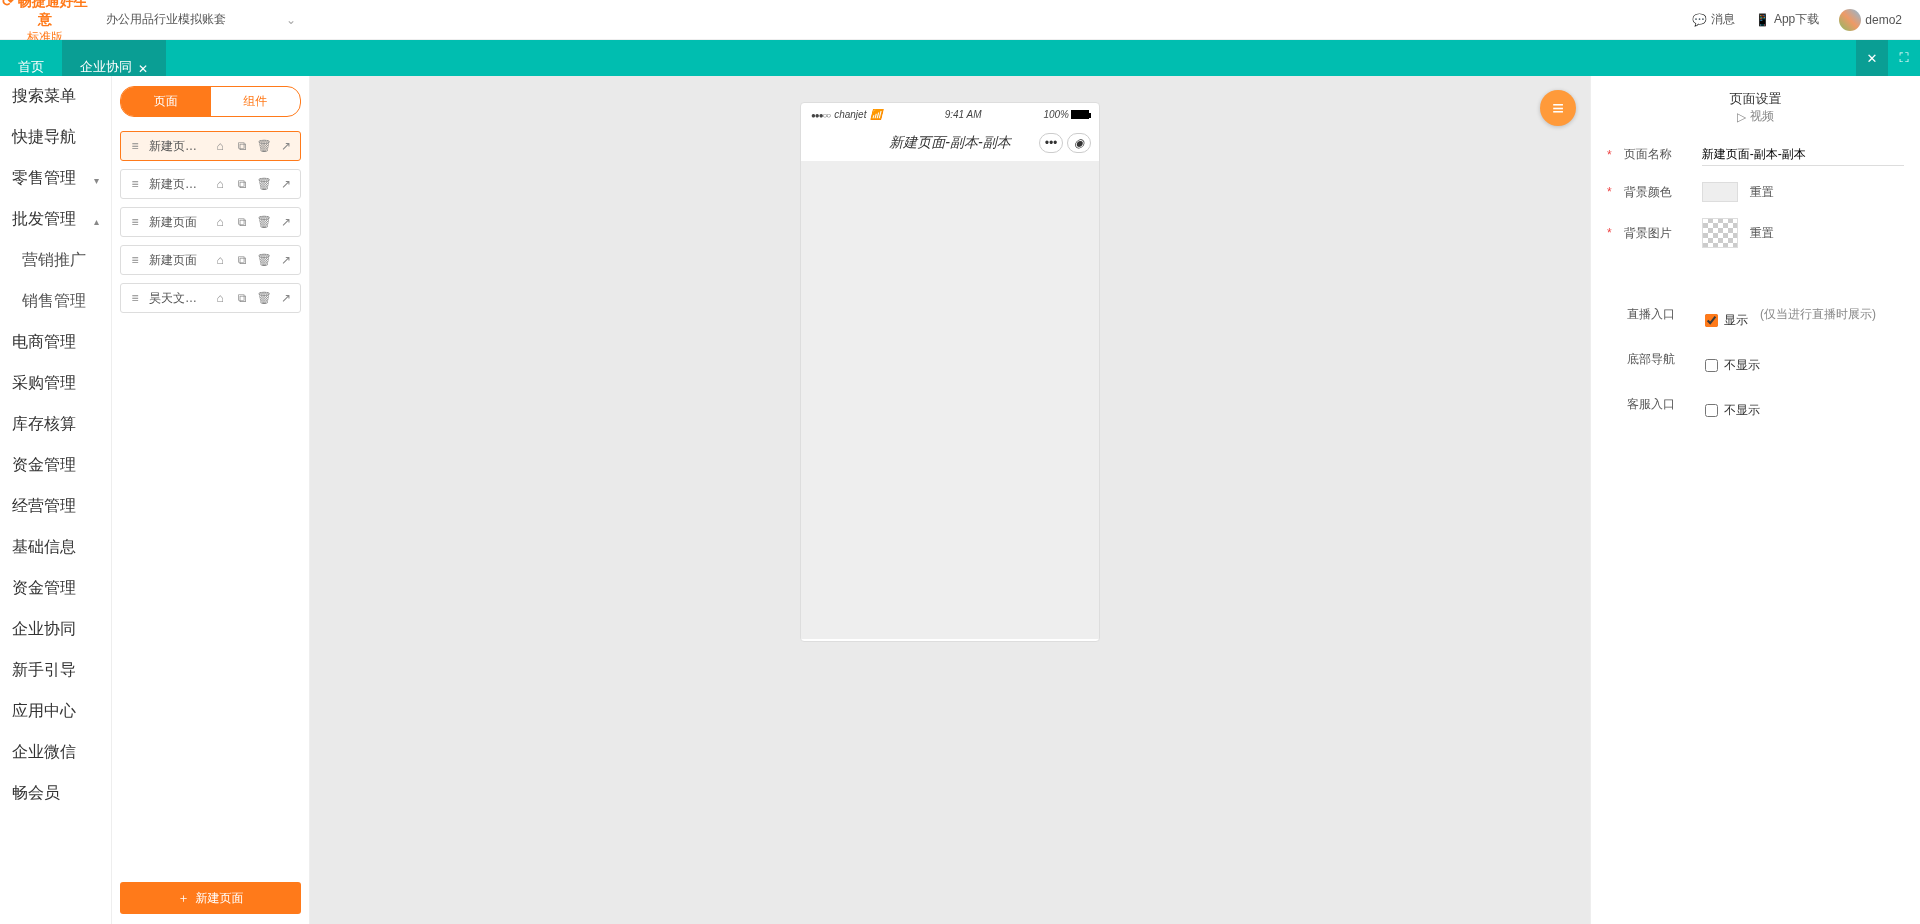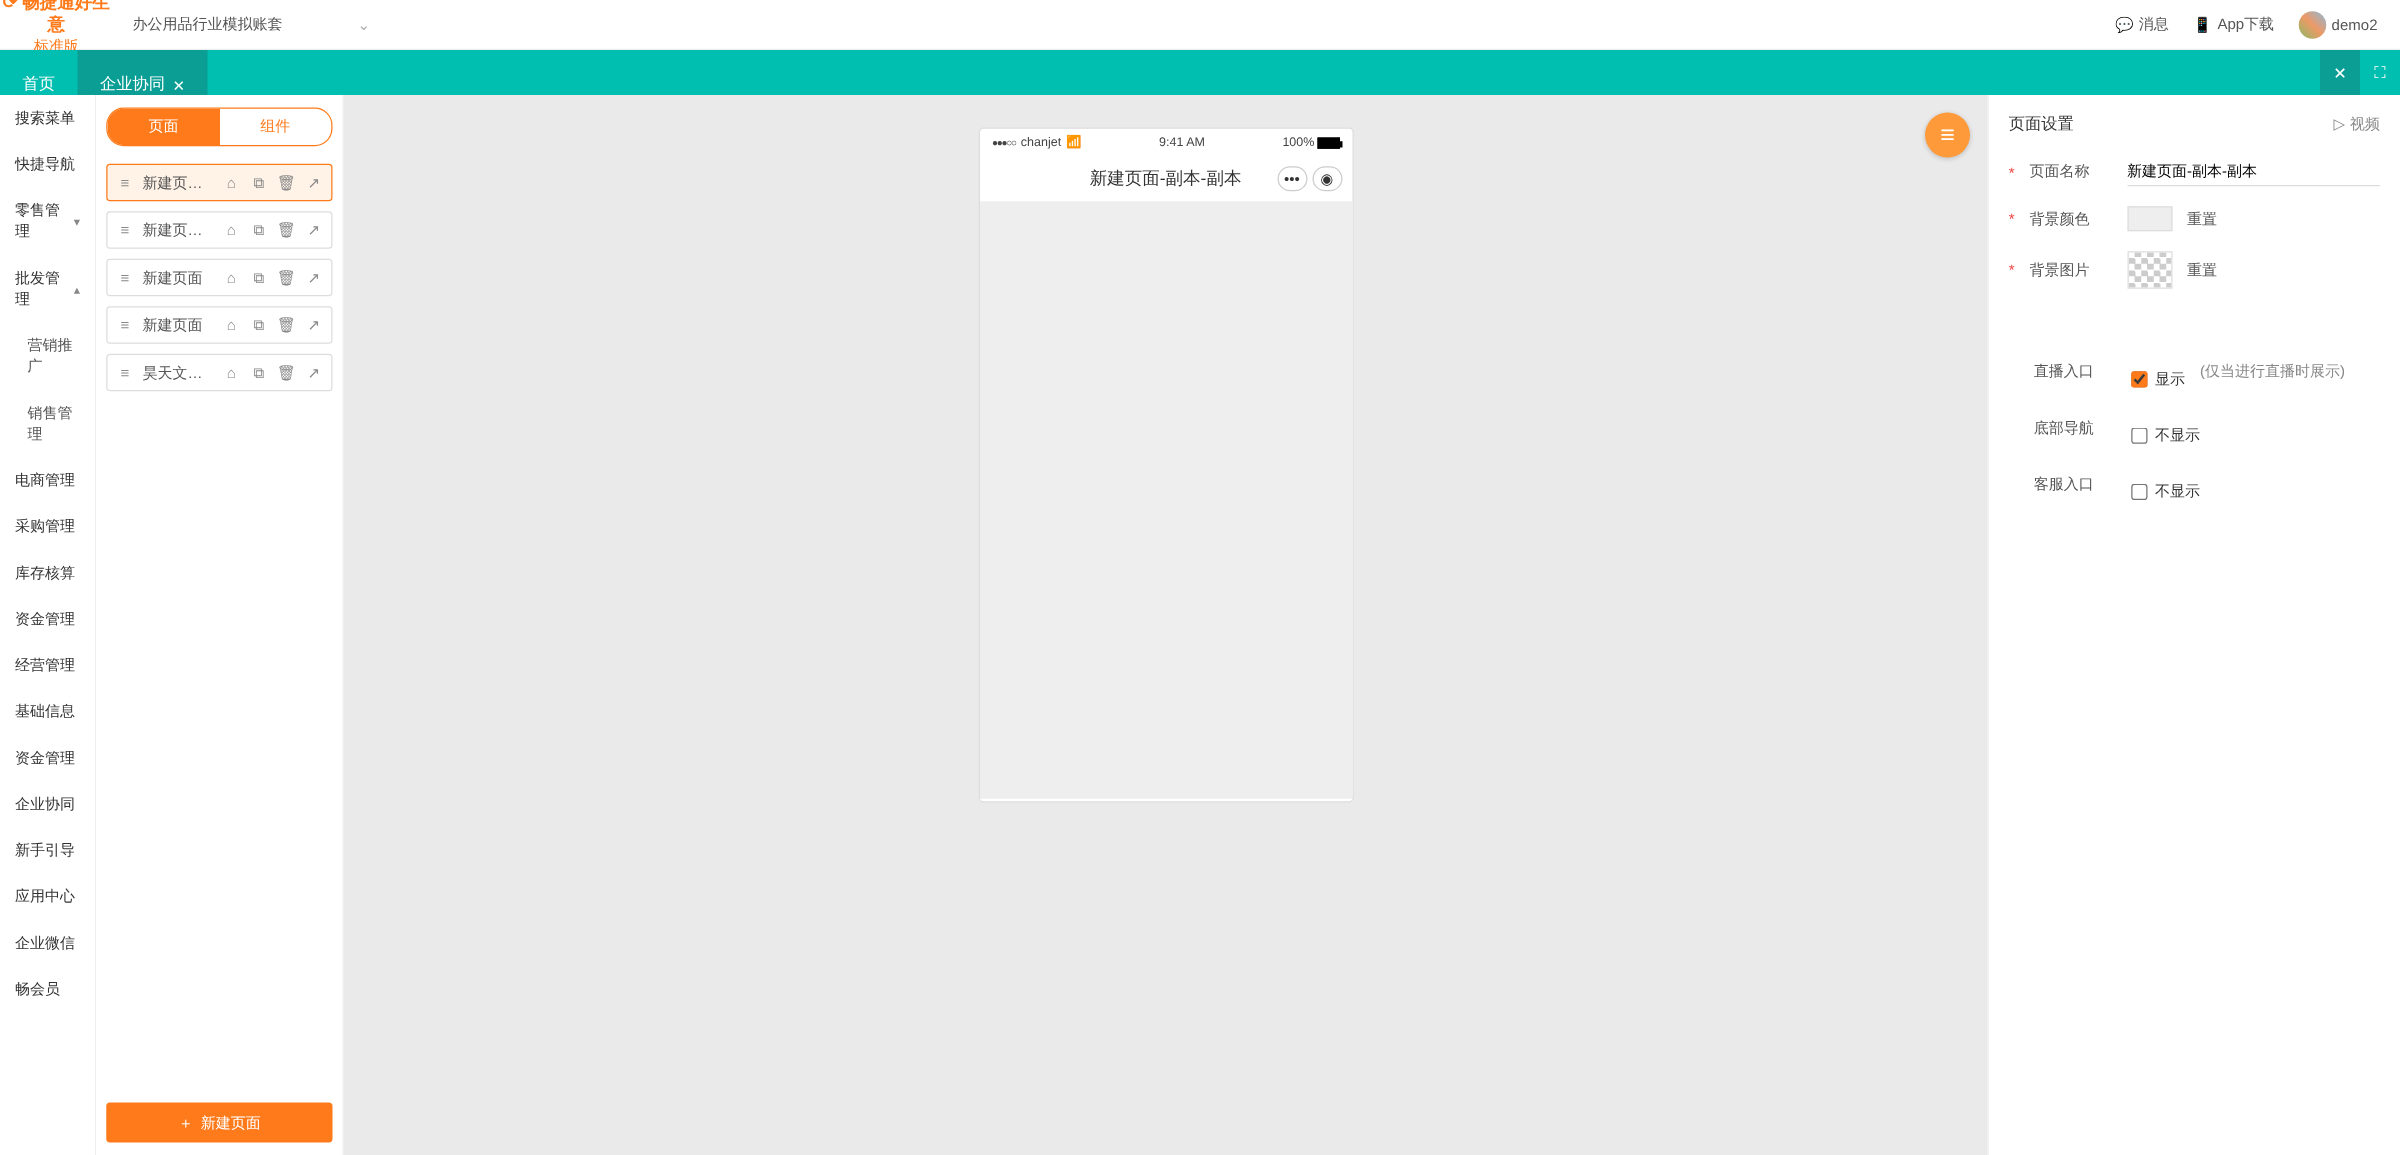--- a/index.html
+++ b/index.html
@@ -14,52 +14,52 @@
   .top-actions span { display:flex; align-items:center; gap:4px; cursor:pointer; }
   .avatar { width:22px; height:22px; border-radius:50%; background:linear-gradient(45deg,#8b6,#e96,#8bd); }
   .tabs-bar { height:36px; background:#00beb0; color:#fff; display:flex; align-items:center; position:relative; }
   .tab { padding:0 18px; height:100%; display:flex; align-items:flex-end; gap:6px; font-size:13px; cursor:pointer; }
   .tab.active { background:#0a9e94; }
   .tab .close-x { font-size:12px; }
   .tabs-bar .right-icons { position:absolute; right:0; display:flex; }
   .tabs-bar .rb { width:32px; height:36px; display:flex; align-items:center; justify-content:center; color:#fff; cursor:pointer; }
   .tabs-bar .rb.dark { background:#0a9e94; }
   .layout { display:flex; height:calc(100vh - 76px); }
-  .sidebar { width:77px; background:#fff; border-right:1px solid #eee; font-size:12px; overflow:auto; }
+  .sidebar { width:112px; background:#fff; border-right:1px solid #eee; font-size:16px; overflow:auto; }
   .sb-item { padding:10px 12px; color:#333; cursor:pointer; display:flex; justify-content:space-between; align-items:center; }
   .sb-item.sub { padding-left:22px; color:#555; }
   .sb-item.expanded .caret::after { content:"▴"; font-size:10px; color:#888; }
   .sb-item .caret::after { content:"▾"; font-size:10px; color:#888; }
   .content { flex:1; display:flex; background:#fff; position:relative; }
   .left-panel { width:198px; border-right:1px solid #eee; display:flex; flex-direction:column; padding:10px 8px; }
   .seg { display:flex; border:1px solid #ff7a1a; border-radius:14px; overflow:hidden; font-size:12px; }
   .seg div { flex:1; text-align:center; padding:6px 0; cursor:pointer; }
   .seg .on { background:#ff7a1a; color:#fff; }
   .seg .off { color:#ff7a1a; }
   .page-list { margin-top:14px; display:flex; flex-direction:column; gap:8px; }
   .page-row { border:1px solid #ddd; border-radius:3px; height:30px; display:flex; align-items:center; padding:0 6px; gap:6px; font-size:12px; color:#555; cursor:pointer; }
   .page-row.selected { border-color:#ff7a1a; background:#fff3e8; }
   .page-row .name { flex:1; white-space:nowrap; overflow:hidden; text-overflow:ellipsis; }
   .page-row .ico { width:16px; text-align:center; color:#888; font-size:12px; cursor:pointer; }
   .new-page-btn { margin-top:auto; background:#ff7a1a; color:#fff; border:none; height:32px; border-radius:3px; font-size:12px; cursor:pointer; display:flex; align-items:center; justify-content:center; gap:6px; }
   .canvas-area { flex:1; background:#eaeaea; display:flex; justify-content:center; padding-top:26px; position:relative; }
   .fab { position:absolute; right:14px; top:14px; width:36px; height:36px; border-radius:50%; background:#ff9a3a; color:#fff; display:flex; align-items:center; justify-content:center; font-size:20px; cursor:pointer; box-shadow:0 1px 4px rgba(0,0,0,.2); }
-  .phone { width:300px; height:540px; background:#fff; border:1px solid #ddd; border-radius:4px; position:relative; }
+  .phone { width:300px; height:540px; background:#fff; border:1px solid #ddd; border-radius:4px; position:relative;font-style:italic; }
   .status-bar { height:22px; display:flex; align-items:center; justify-content:space-between; padding:0 10px; font-size:10px; color:#444; }
   .status-bar .dots::before{content:"●●●○○";letter-spacing:-1px;font-size:8px;}
   .wifi::before{content:"📶";font-size:10px;}
   .battery{display:flex;align-items:center;gap:2px;}
   .batt-icon{width:18px;height:9px;border:1px solid #000;background:#000;position:relative;}
   .batt-icon::after{content:"";position:absolute;right:-3px;top:2px;width:2px;height:5px;background:#000;}
   .phone-title { height:36px; display:flex; align-items:center; justify-content:center; font-size:14px; color:#333; position:relative; }
   .phone-title .menu-dot{position:absolute;right:36px;width:24px;height:20px;border:1px solid #ccc;border-radius:10px;display:flex;align-items:center;justify-content:center;font-size:12px;cursor:pointer;}
   .phone-title .target{position:absolute;right:8px;width:24px;height:20px;border:1px solid #ccc;border-radius:10px;display:flex;align-items:center;justify-content:center;font-size:12px;cursor:pointer;}
   .phone-body{flex:1;background:#eee;height:478px;}
   .right-panel { width:330px; border-left:1px solid #eee; display:flex; flex-direction:column; font-size:12px; }
-  .rp-head { display:flex; align-items:center; justify-content:space-between; padding:14px 16px; }
+  .rp-head { display:flex; align-items:center; justify-content:flex-end; padding:14px 16px;flex-direction:column; }
   .rp-head .t{font-size:13px;color:#333;}
   .rp-head .vid{color:#888;display:flex;align-items:center;gap:4px;cursor:pointer;}
   .rp-body{padding:4px 16px 16px; display:flex;flex-direction:column;gap:16px;}
   .frow{display:flex;align-items:center;gap:12px;}
   .frow .req{color:#e44;}
   .frow label{width:66px;color:#555;}
   .frow input[type=text]{flex:1;border:none;border-bottom:1px solid #ddd;padding:4px 0;font-size:12px;}
   .swatch{width:36px;height:20px;background:#eee;border:1px solid #ddd;}
   .checker{width:36px;height:30px;background:repeating-conic-gradient(#ccc 0 25%,#fff 0 50%) 0/10px 10px;border:1px solid #ddd;}
   .reset{color:#555;cursor:pointer;}

